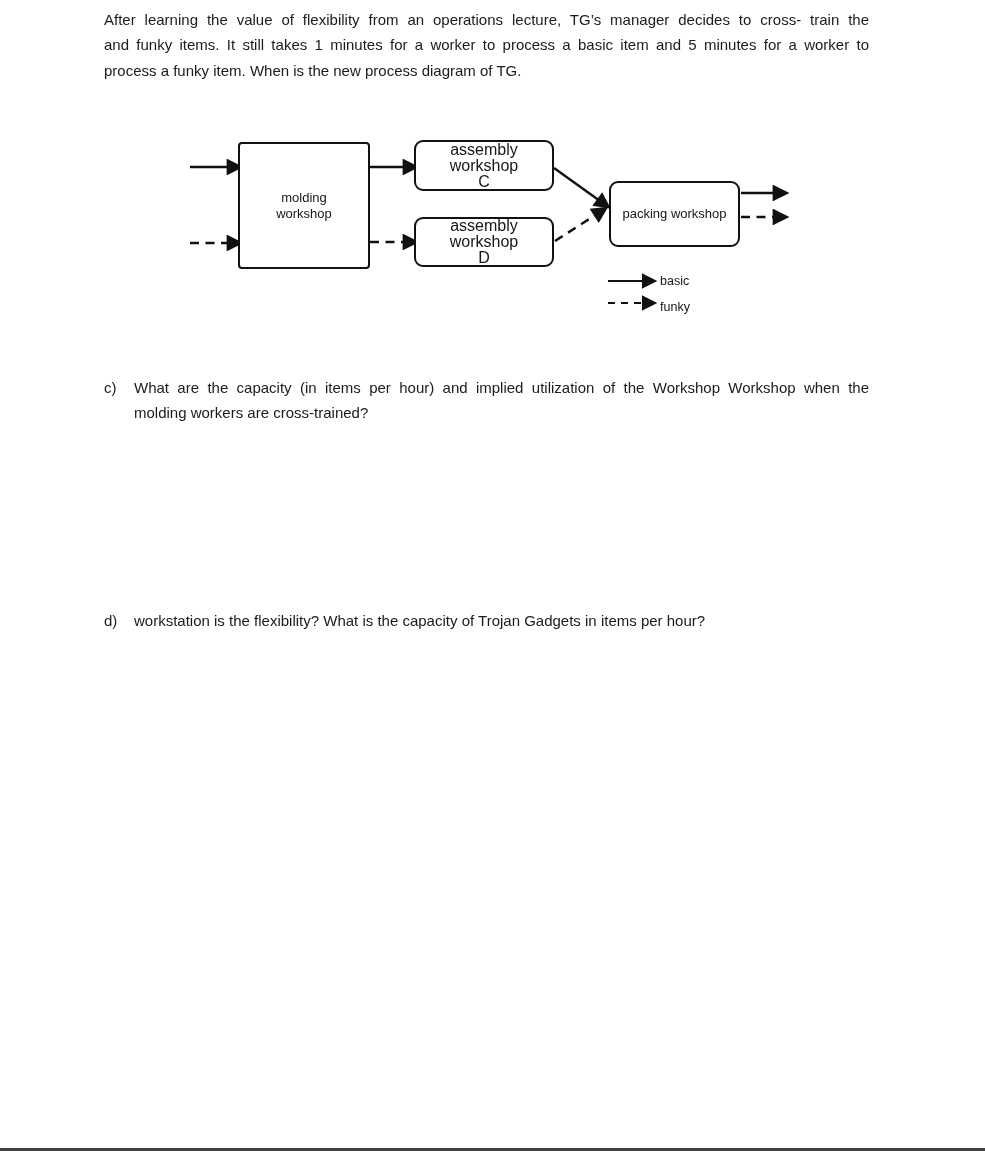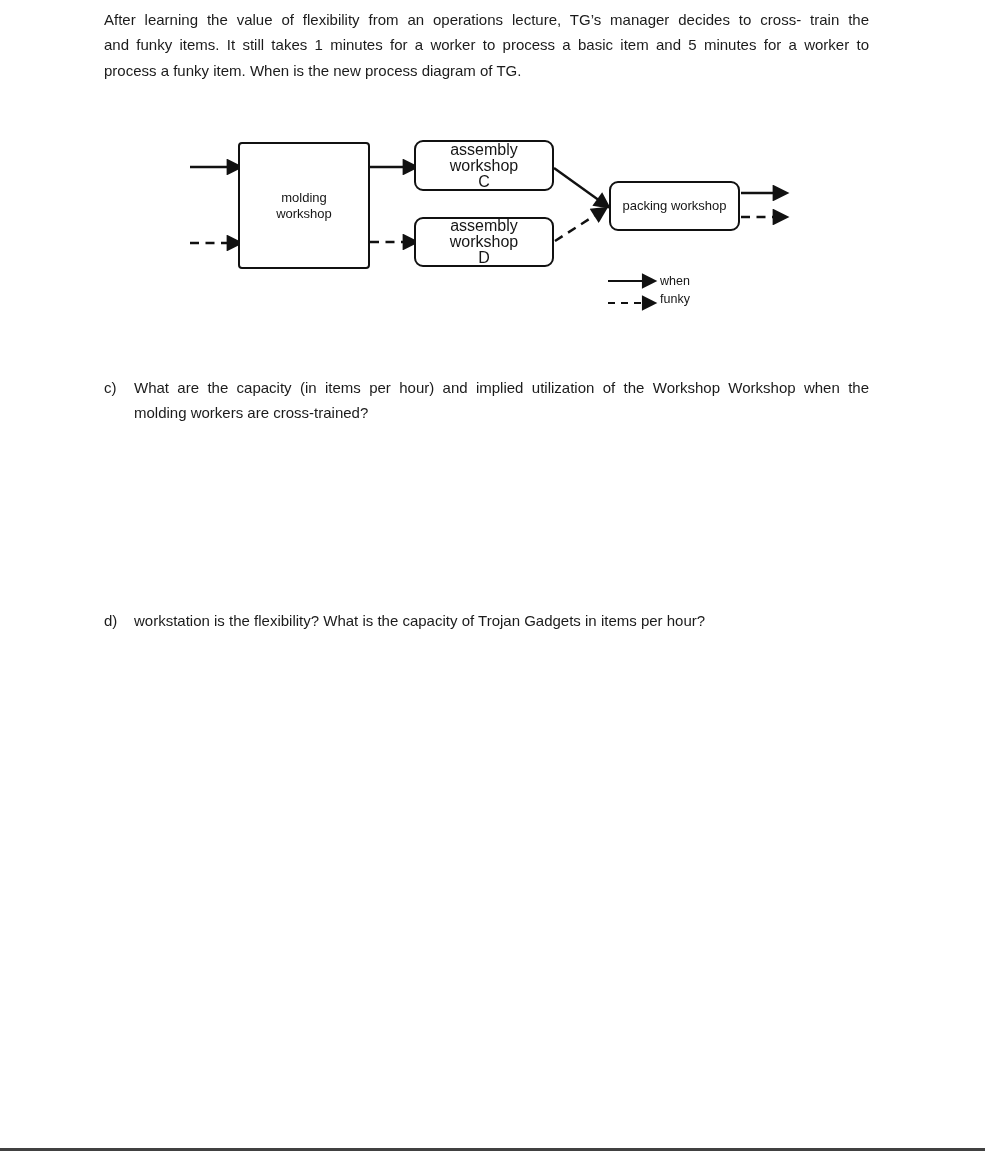--- a/index.html
+++ b/index.html
@@ -31,26 +31,26 @@
     border: 2.5px solid #111111;
     background: #ffffff;
     display: flex; flex-direction: column;
     align-items: center; justify-content: center;
     text-align: center;
     font-size: 16px; line-height: 16px; color: #161616;
   }
   .dbox.molding  { left: 238px; top: 142px; width: 132px; height: 127px; border-radius: 4px; font-size: 13px; }
   .dbox.asmC     { left: 414px; top: 140px; width: 140px; height: 51px;  border-radius: 9px; }
   .dbox.asmD     { left: 414px; top: 217px; width: 140px; height: 50px;  border-radius: 9px; }
-  .dbox.packing  { left: 609px; top: 181px; width: 131px; height: 50px;  border-radius: 9px; font-size: 13px; }
+  .dbox.packing  { left: 609px; top: 181px; width: 131px; height: 66px;  border-radius: 9px; font-size: 13px; }
   .legend-label {
     position: absolute; font-size: 12.5px; color: #161616; line-height: 14px;
   }
   .legend-basic { left: 660px; top: 274px; }
-  .legend-funky { left: 660px; top: 292px; }
+  .legend-funky { left: 660px; top: 300px; }
 
   
   .q-label {
     position: absolute; left: 104px; width: 26px;
     font-size: 15px; line-height: 25.4px;
   }
   .q-body {
     position: absolute; left: 134px; width: 735px;
     font-size: 15px; line-height: 25.4px;
   }
@@ -113,21 +113,21 @@
 
     <div class="dbox asmD">
       <div>assembly workshop</div>
       <div>D</div>
     </div>
 
     <div class="dbox packing">
       <div>packing workshop</div>
     </div>
 
-    <span class="legend-label legend-basic">when</span>
+    <span class="legend-label legend-basic">basic</span>
     <span class="legend-label legend-funky">funky</span>
   </div>
 
   <div class="q-label q-c-label">c)</div>
   <div class="q-body q-c-body">
     <div class="line-just">What are the capacity (in items per hour) and implied utilization of the Workshop Workshop when the</div>
     <div class="line-norm">molding workers are cross-trained?</div>
   </div>
 
   <div class="q-label q-d-label">d)</div>

